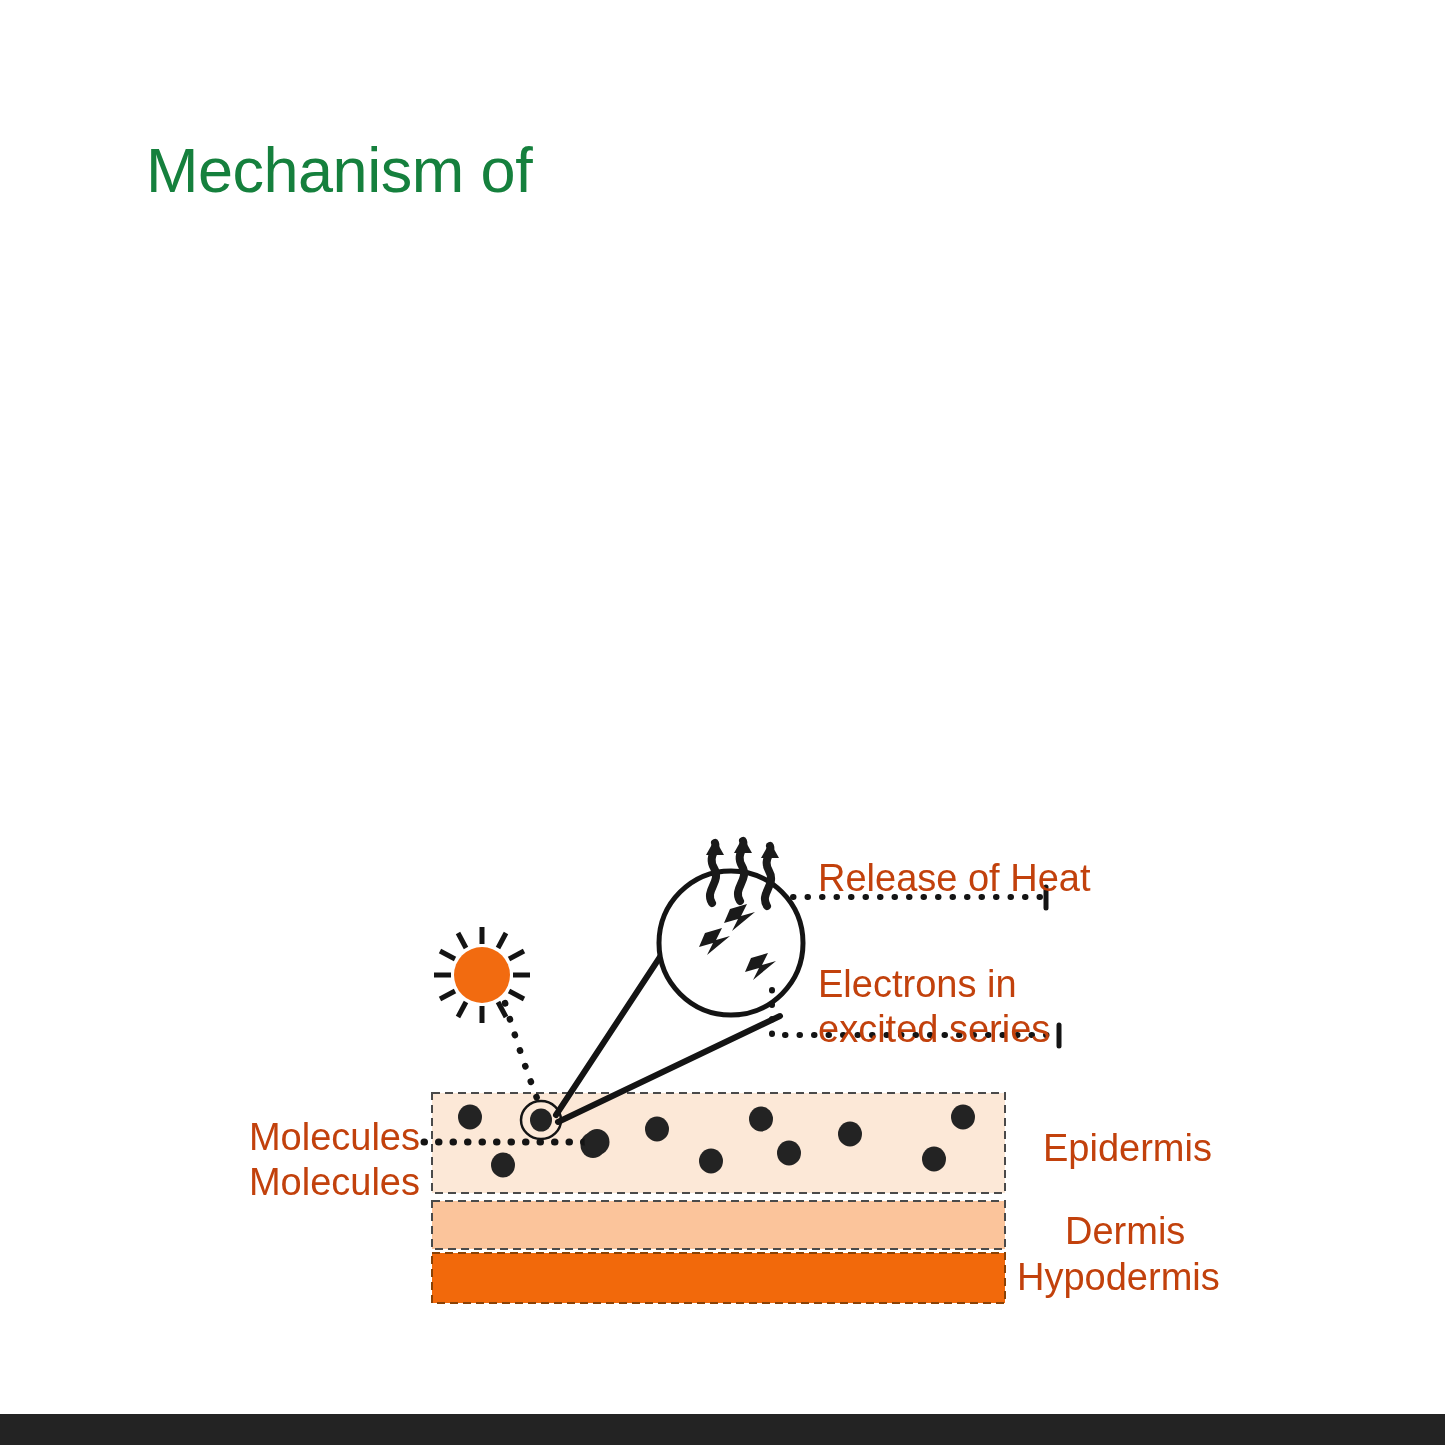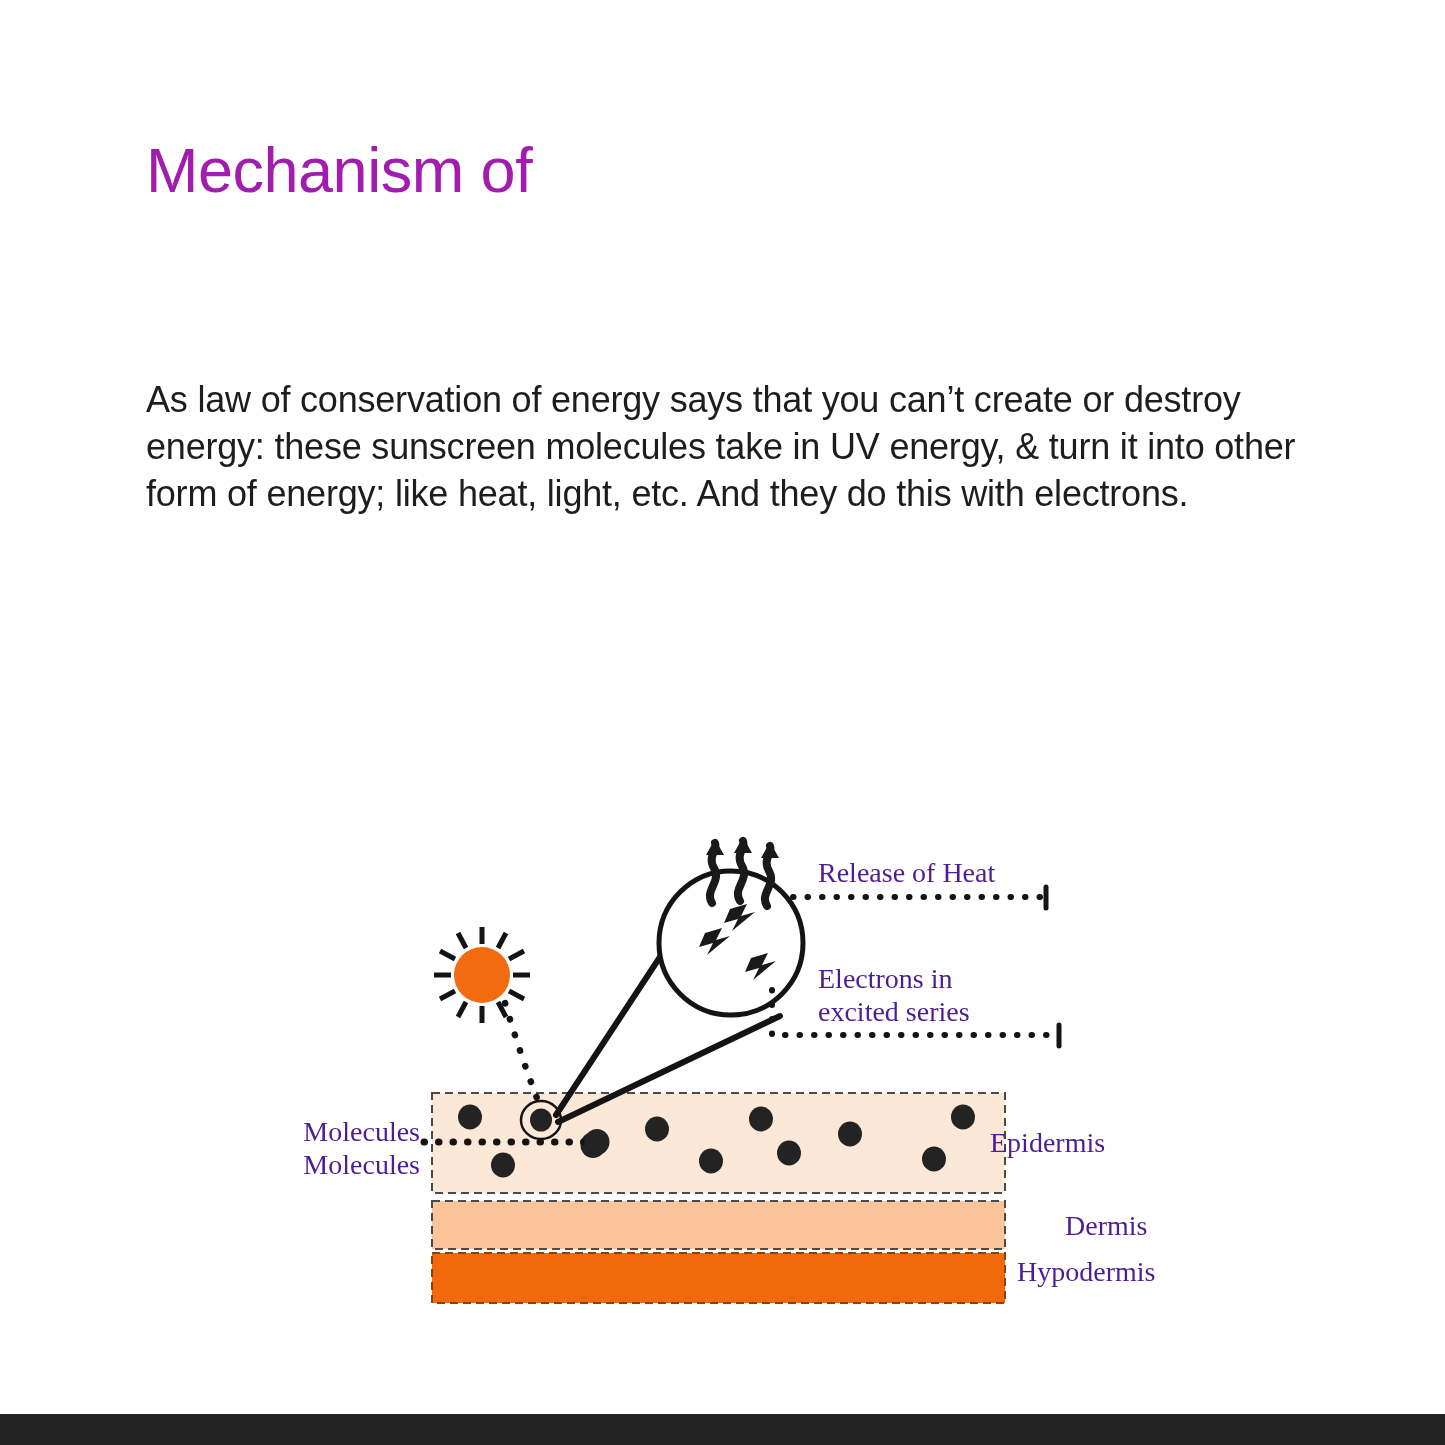--- a/index.html
+++ b/index.html
@@ -21,21 +21,21 @@
     position: absolute;
     left: 146px;
     top: 136px;
     width: 1150px;
   }
   .title-line-1 {
     font-size: 63px;
     font-weight: 300;
     line-height: 1.08;
     letter-spacing: -0.5px;
-    color: #a21caf;
+    color: #15803d;
     white-space: nowrap;
   }
   .title-line-2 {
     font-size: 63px;
     font-weight: 700;
     line-height: 1.12;
     letter-spacing: -0.8px;
     color: #111111;
     white-space: nowrap;
     margin-top: 6px;
@@ -69,31 +69,30 @@
     top: 0;
     width: 1445px;
     height: 1445px;
     pointer-events: none;
   }
   #diagram svg { display: block; }
 
   
   .dlabel {
     position: absolute;
-    font-size: 28px;
+    font-size: 38px;
     line-height: 1.18;
-    color: #4c1d95;
+    color: #c2410c;
     letter-spacing: 0px;
     white-space: nowrap;
-    font-family: Liberation Serif, serif;
   }
   #label-release-heat { left: 818px; top: 856px; }
   #label-electrons    { left: 818px; top: 962px; }
   #label-sunscreen    { left: 150px; top: 1115px; width: 270px; text-align: right; white-space: normal; }
-  #label-epidermis    { left: 990px; top: 1126px; }
+  #label-epidermis    { left: 1043px; top: 1126px; }
   #label-dermis       { left: 1065px; top: 1209px; }
   #label-hypodermis   { left: 1017px; top: 1255px; }
 
   
   #bottom-bar {
     position: absolute;
     left: 0;
     top: 1414px;
     width: 1445px;
     height: 31px;
@@ -101,21 +100,20 @@
   }
 </style>
 </head>
 <body>
 
 <div id="title-block">
   <div class="title-line-1">Mechanism of</div>
 </div>
 
 <div id="body-copy">
-  <p class="para">As law of conservation of energy says that you can’t create or destroy energy: these sunscreen molecules take in UV energy, &amp; turn it into other form of energy; like heat, light, etc. And they do this with electrons.</p>
 </div>
 
 <div id="diagram">
 <svg width="1445" height="1445" viewBox="0 0 1445 1445" xmlns="http://www.w3.org/2000/svg">
 
   <g>
     <rect x="432" y="1093" width="573" height="100" fill="#FCE8D7" stroke="#4a4a4a" stroke-width="2" stroke-dasharray="8 5"></rect>
     <rect x="432" y="1201" width="573" height="48" fill="#FBC49B" stroke="#4a4a4a" stroke-width="2" stroke-dasharray="8 5"></rect>
     <rect x="432" y="1253" width="573" height="50" fill="#F2690B" stroke="#8a4206" stroke-width="2" stroke-dasharray="8 5"></rect>
   </g>

